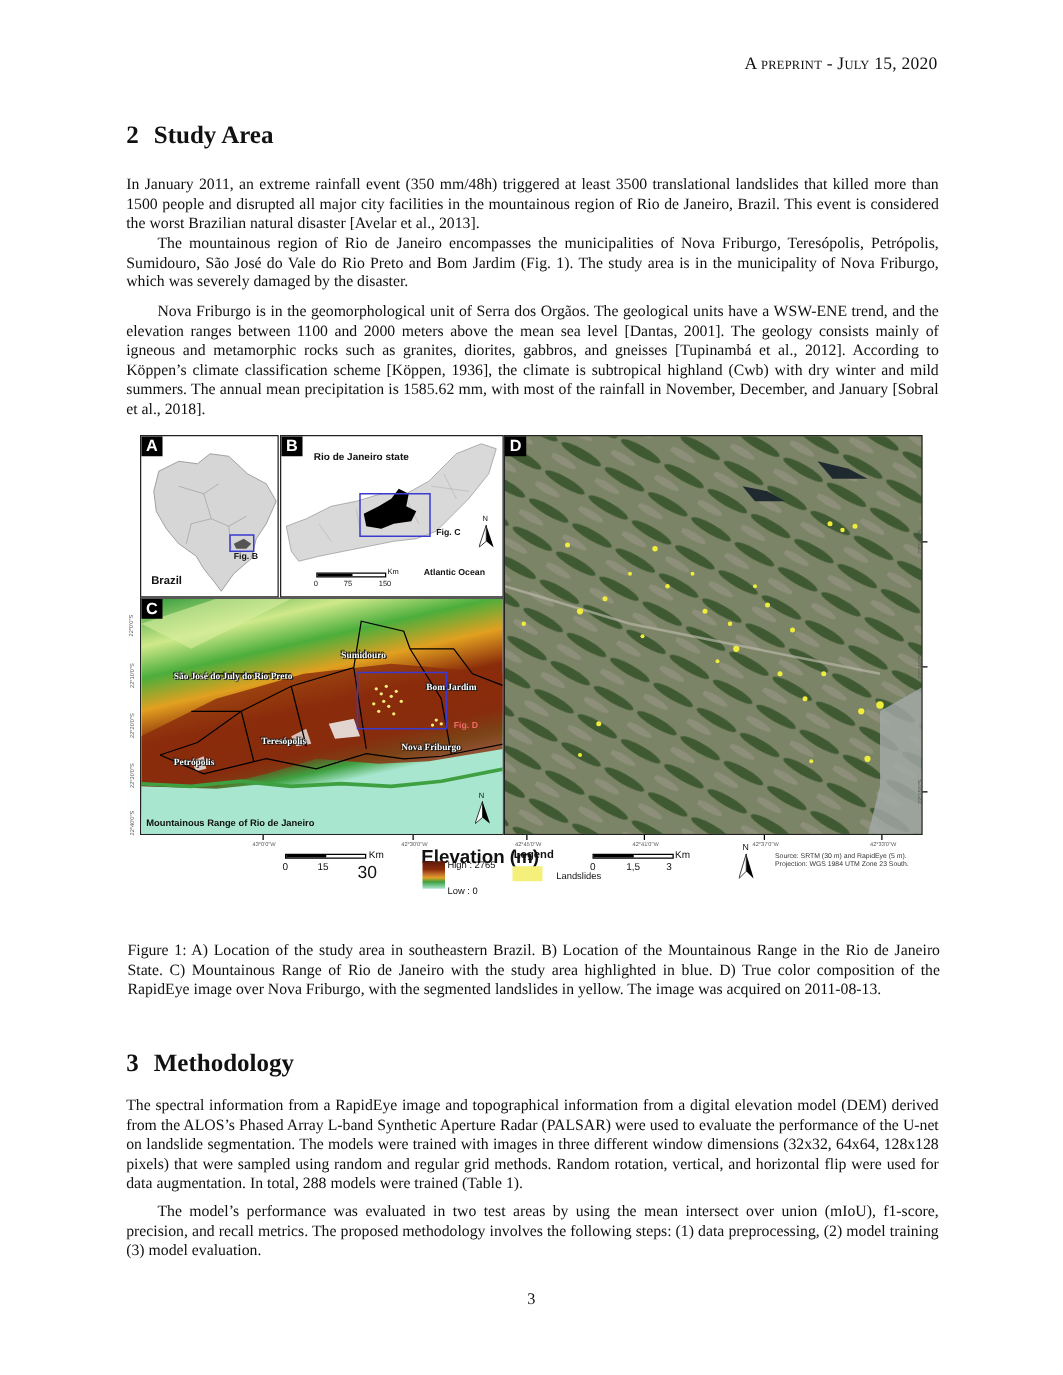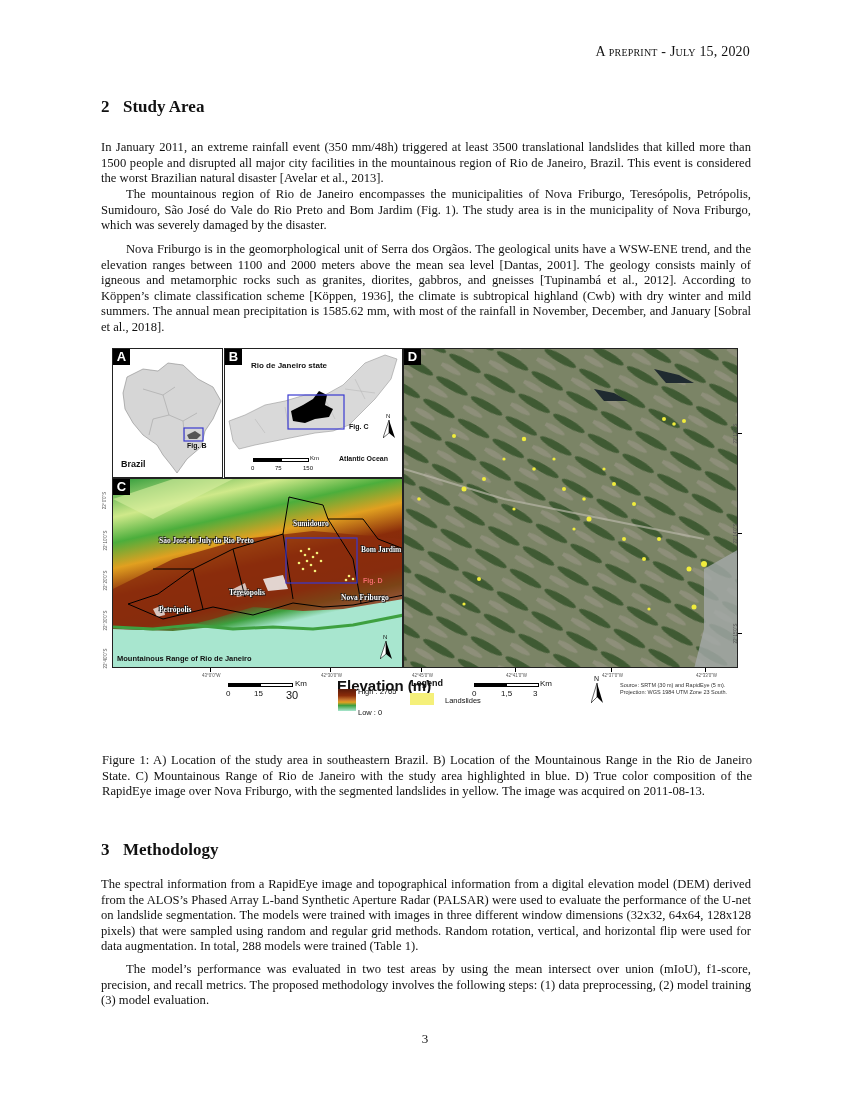--- a/index.html
+++ b/index.html
@@ -1,40 +1,40 @@
 <!DOCTYPE html>
 <html><head>
 <meta charset="utf-8">
 <style>
   html, body { margin: 0; padding: 0; background: #ffffff; }
   body { width: 850px; height: 1100px; position: relative; overflow: hidden;
          font-family: "Liberation Serif", "DejaVu Serif", serif; color: #111; }
   .abs { position: absolute; }
   .runhead { top: 44px; right: 100px; font-size: 14px; letter-spacing: 0.2px; }
   .runhead .sc { font-variant: small-caps; }
-  h2.sec { position: absolute; left: 101px; margin: 0; font-size: 17px; font-weight: bold; }
+  h2.sec { position: absolute; left: 101px; margin: 0; font-size: 20px; font-weight: bold; }
   h2.sec .num { display: inline-block; width: 22px; }
   .para { position: absolute; left: 101px; width: 650px; margin: 0;
           font-size: 12.6px; line-height: 15.6px; text-align: justify; }
   .para.indent { text-indent: 25px; }
   .pagenum { position: absolute; top: 1031px; left: 0; width: 850px; text-align: center; font-size: 13px; }
 
   
   .fig { position: absolute; left: 112px; top: 348px; width: 626px; height: 320px; }
   .panel { position: absolute; overflow: hidden; border: 1px solid #222; box-sizing: border-box; }
   .plabel { position: absolute; left: 0; top: 0; background: #000; color: #fff;
             font-family: "Liberation Sans", sans-serif; font-weight: bold; font-size: 13px;
             width: 17px; height: 16px; line-height: 16px; text-align: center; }
   .sans { font-family: "Liberation Sans", "DejaVu Sans", sans-serif; text-align: center; }
   .tick { position: absolute; font-family: "Liberation Sans", sans-serif; font-size: 4.5px; color: #555; white-space: nowrap; }
   .tickmark-b { position: absolute; width: 1px; height: 4px; background: #000; }
   .tickmark-r { position: absolute; width: 4px; height: 1px; background: #000; }
   .maplabel { position: absolute; font-family: "Liberation Serif", serif; font-weight: bold;
               color: #fff; font-size: 7.5px; white-space: nowrap;
-              text-shadow: 0 0 1px #000, 0 0 1px #000, 1px 1px 0 #222, -1px -1px 0 #222; margin-left: 20px; }
+              text-shadow: 0 0 1px #000, 0 0 1px #000, 1px 1px 0 #222, -1px -1px 0 #222; }
   .legend-area { position: absolute; top: 675px; left: 100px; width: 660px; height: 55px; }
   .scalebar { position: absolute; height: 4px; border: 1px solid #000; box-sizing: border-box; }
   .scalebar .blk { position: absolute; left: 0; top: 0; height: 100%; background: #000; }
   .caption { position: absolute; left: 101px; top: 752px; width: 650px; margin: 1px;
              font-size: 12.6px; line-height: 15.6px; text-align: justify; }
 </style>
 </head>
 <body>
 
 <div class="abs runhead">
@@ -223,21 +223,21 @@
 </div>
 
 <div class="legend-area">
 
   <div class="scalebar" style="left:128px; top:8px; width:65px;">
       <div class="blk" style="width:32px;"></div>
     </div>
   <div class="abs sans" style="left:195px; top:4px; font-size:8px;">Km</div>
   <div class="abs sans" style="left:126px; top:14px; font-size:8px;">0</div>
   <div class="abs sans" style="left:154px; top:14px; font-size:8px;">15</div>
-  <div class="abs sans" style="left:186px; top:14px; font-size:11px;">30</div>
+  <div class="abs sans" style="left:186px; top:14px; font-size:14px;">30</div>
 
   <div class="abs sans" style="left:237px; top:2px; font-size:15px; font-weight:bold;">Elevation (m)</div>
   <div class="abs" style="left:238px; top:14px; width:18px; height:22px; background:linear-gradient(#5a1a0a,#8a2c0a 30%,#c97a30 50%,#e3a020 60%,#3ea040 75%,#a8e6cf);"></div>
   <div class="abs sans" style="left:258px; top:12px; font-size:7.5px;">High : 2765</div>
   <div class="abs sans" style="left:258px; top:33px; font-size:7.5px;">Low : 0</div>
 
   <div class="abs sans" style="left:311px; top:3px; font-size:9px; font-weight:bold;">Legend</div>
   <div class="abs" style="left:310px; top:18px; width:24px; height:12px; background:#f5f07a;"></div>
   <div class="abs sans" style="left:345px; top:21px; font-size:7.5px;">Landslides</div>
 

